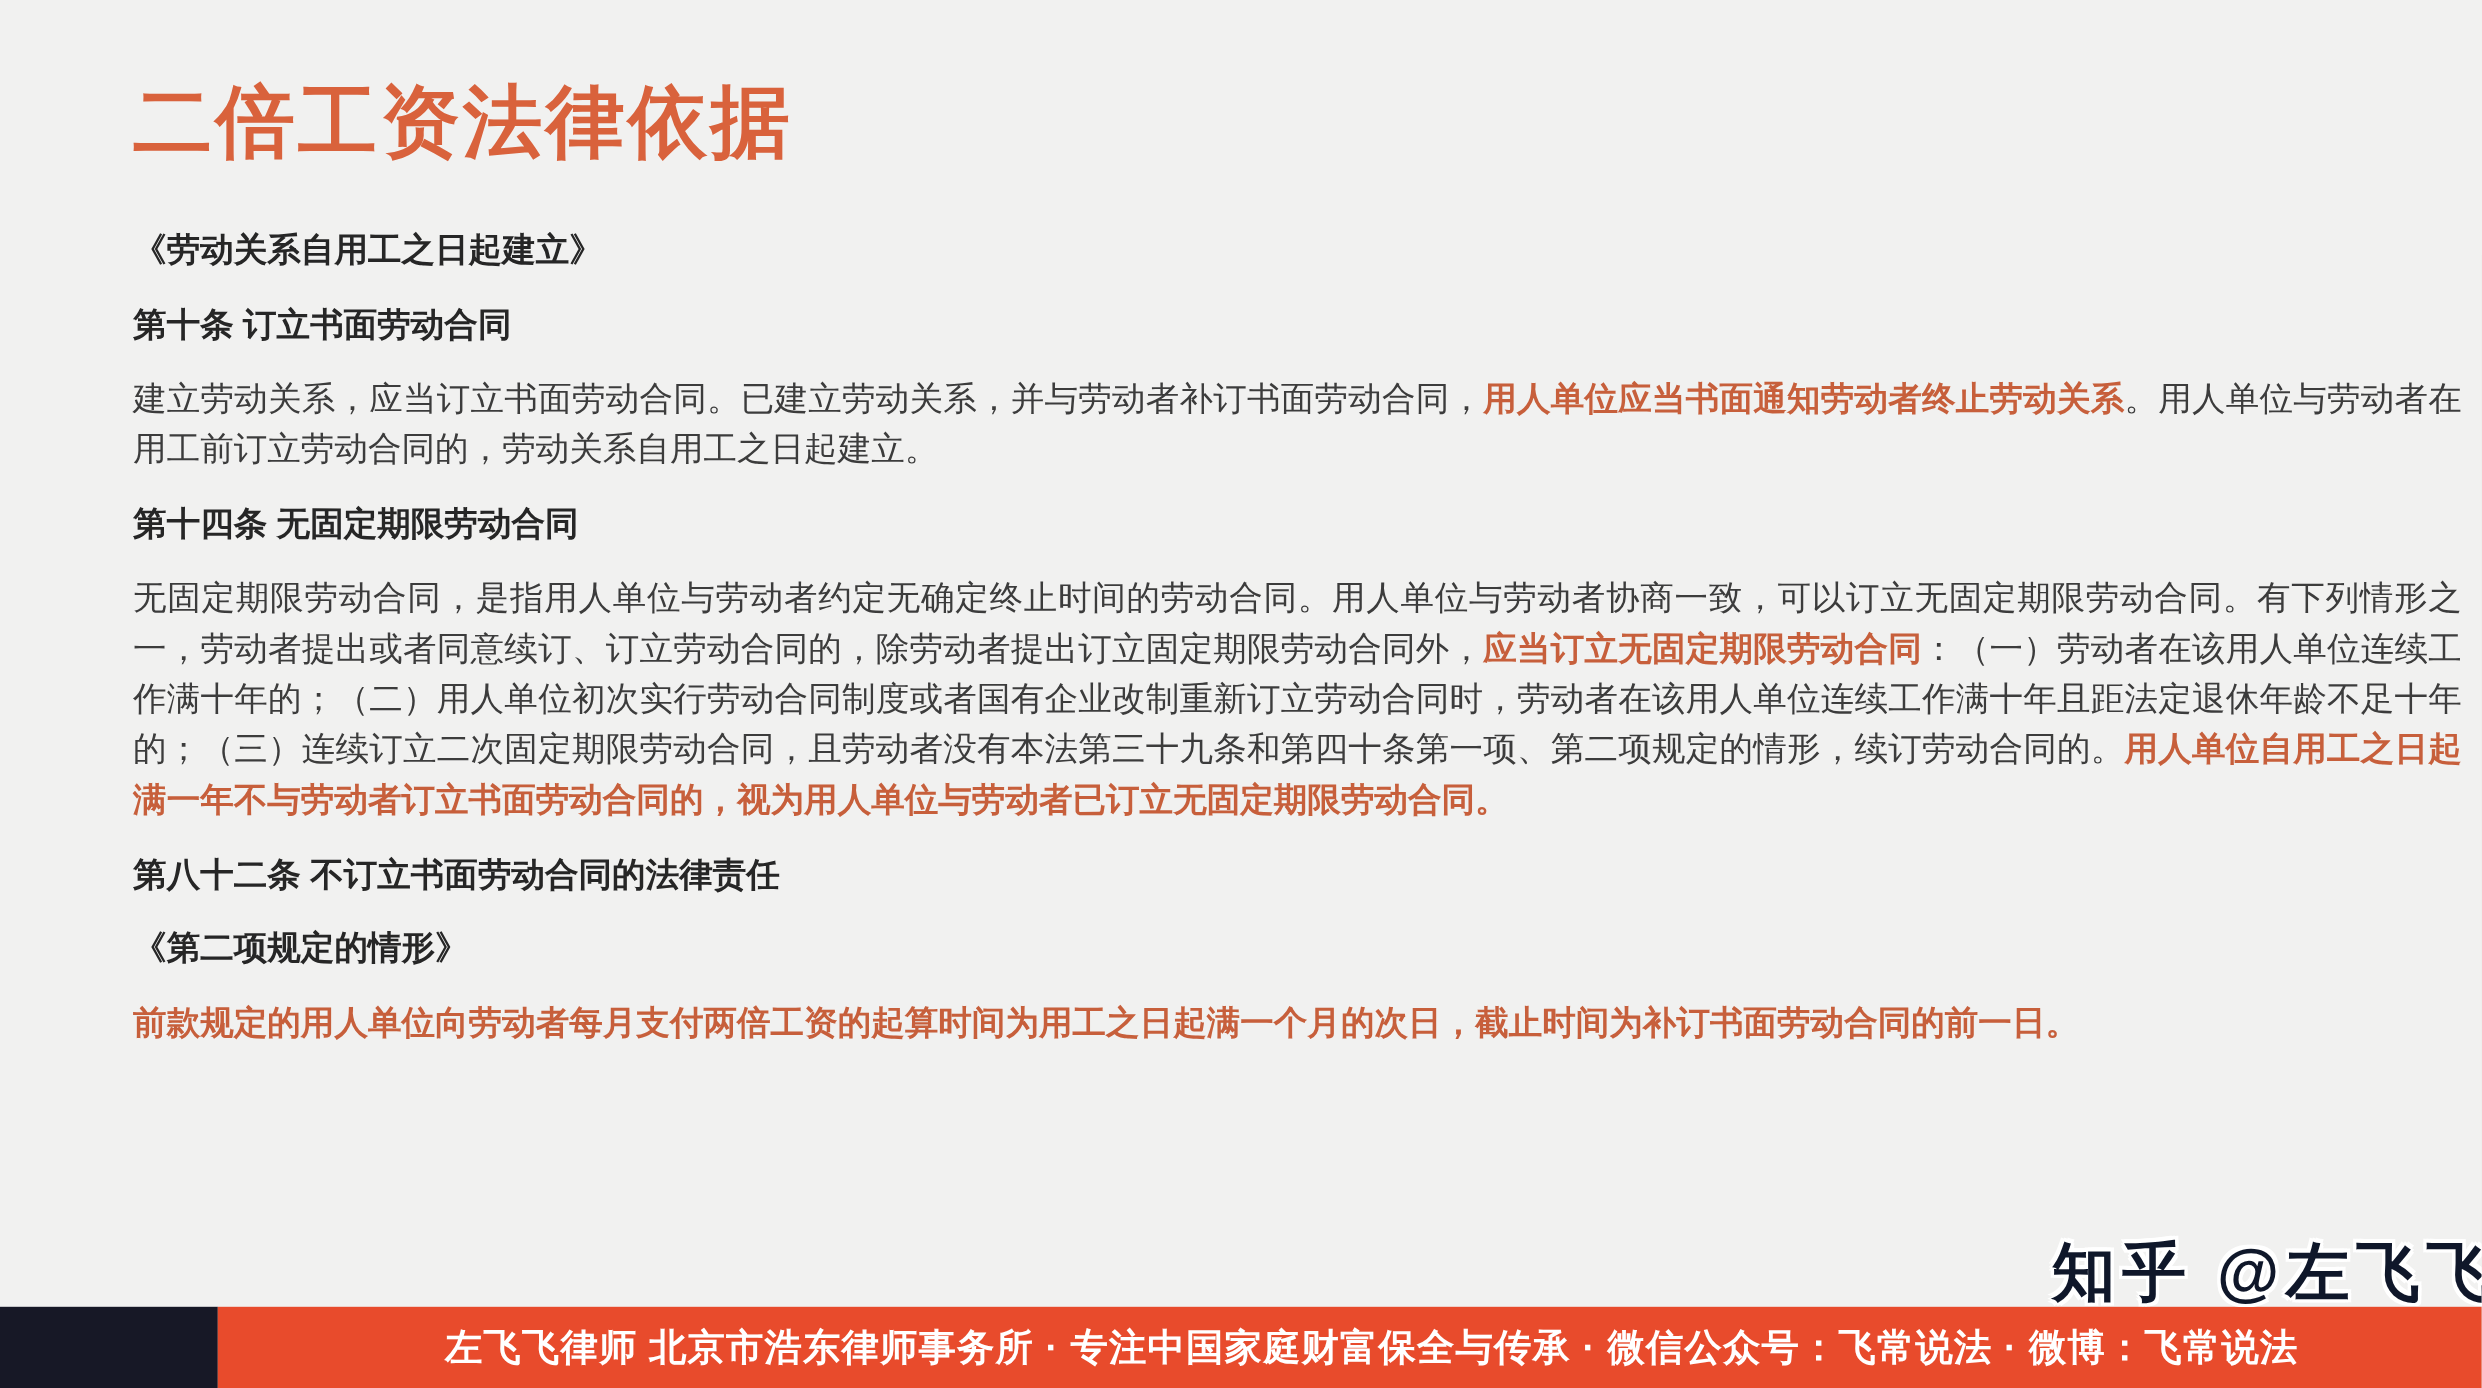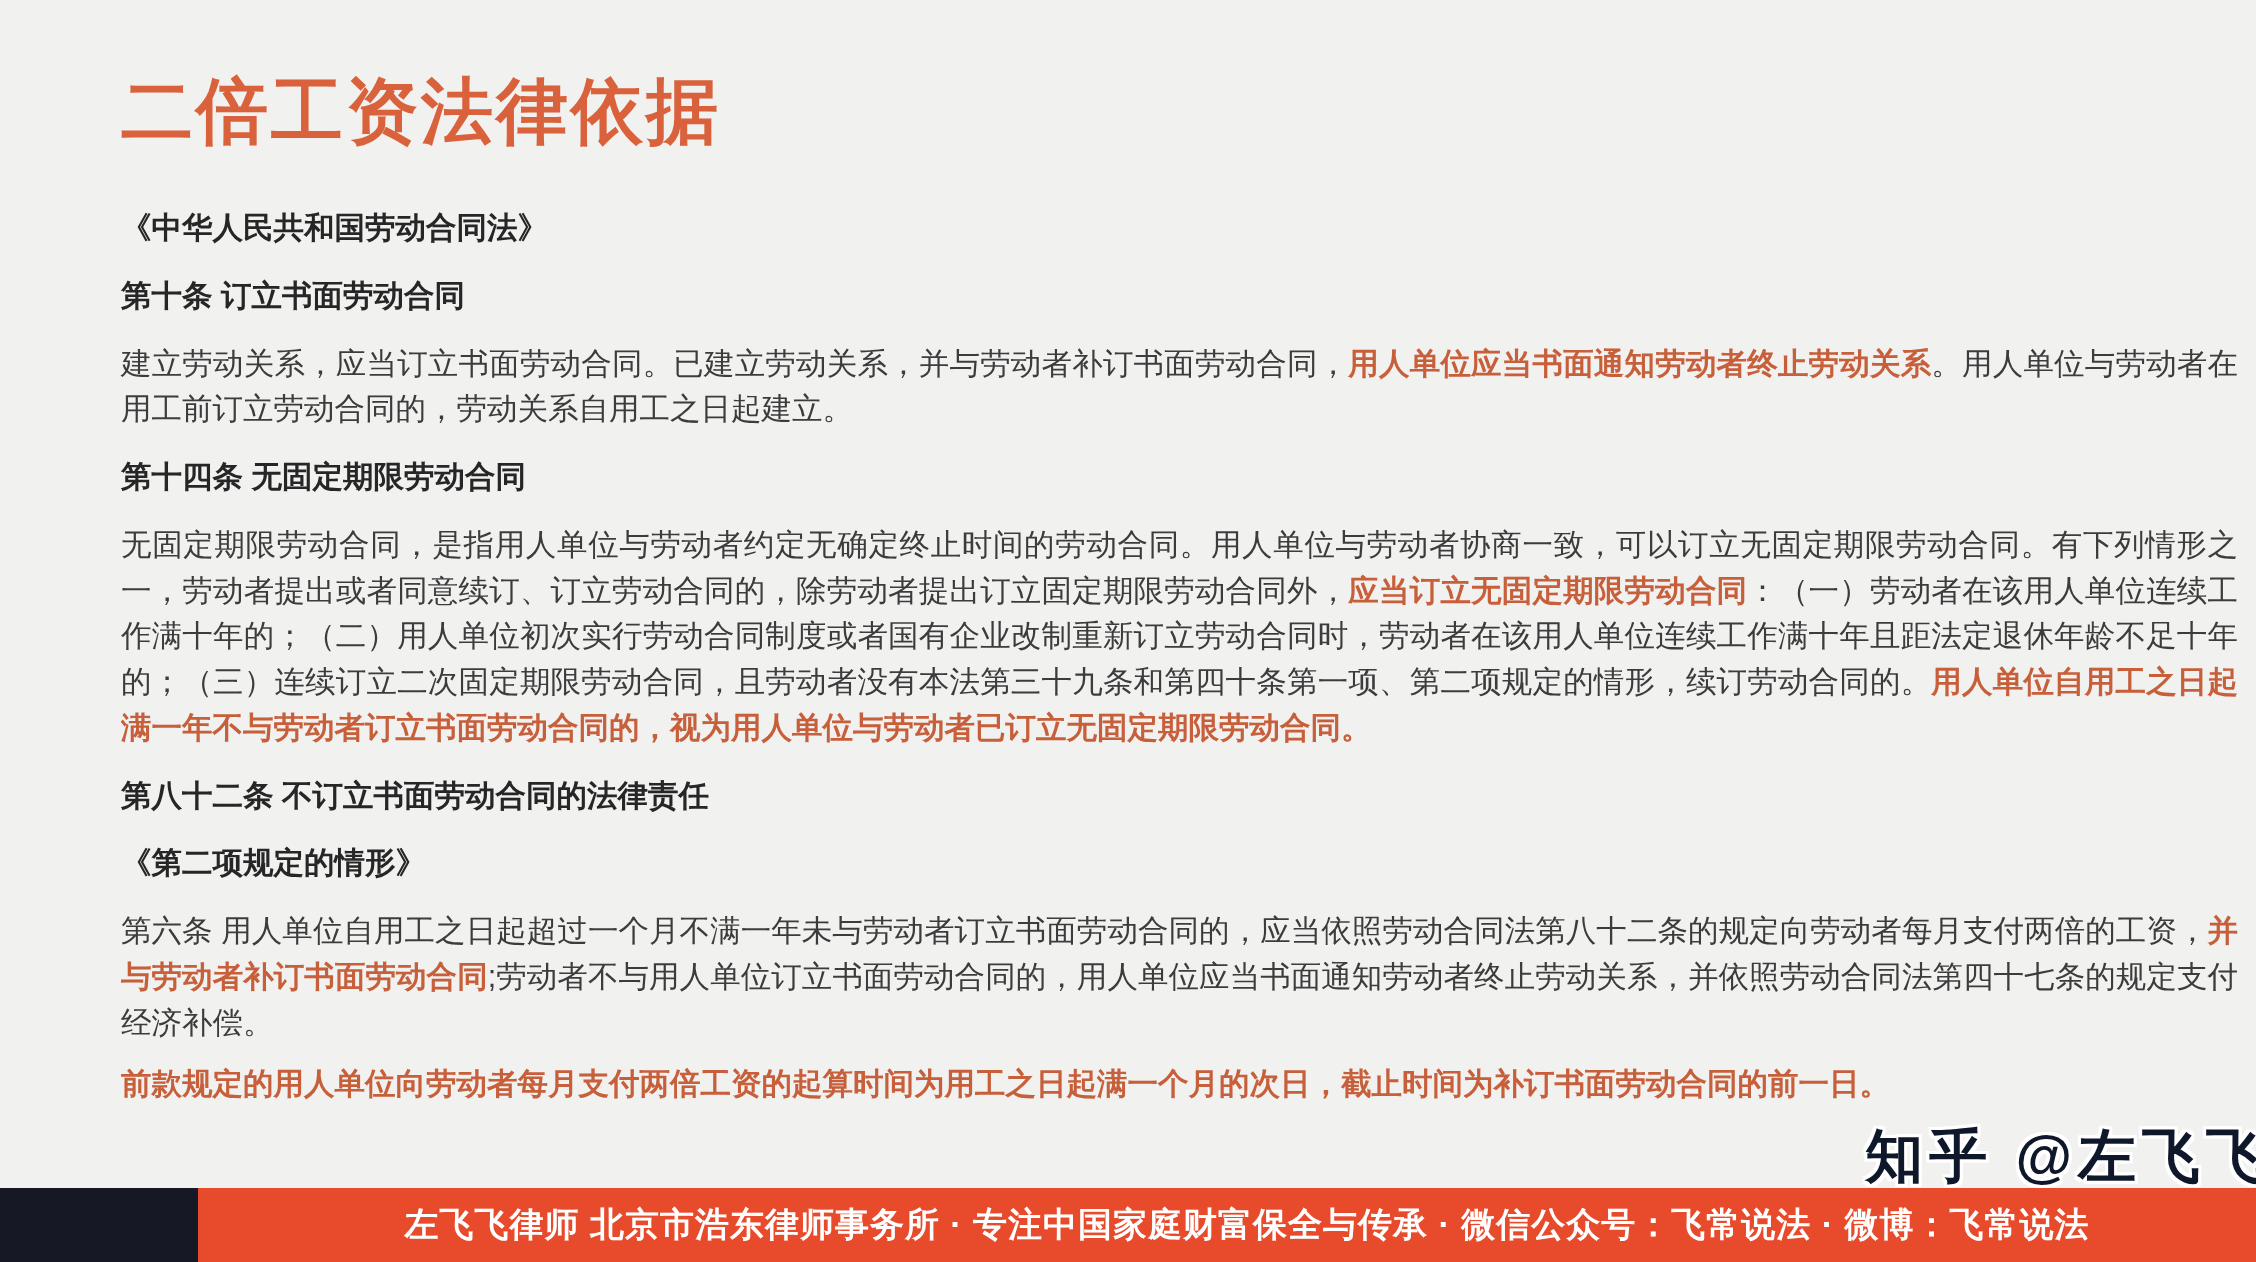--- a/index.html
+++ b/index.html
@@ -91,36 +91,35 @@
   }
 </style>
 </head>
 <body>
 
 <div class="slide">
   <div class="content">
 
     <h1 class="page-title">二倍工资法律依据</h1>
 
-    <div class="txt heading">《中华人民共和国劳动合同法》</div>
+    <div class="txt heading">《劳动关系自用工之日起建立》</div>
 
     <div class="txt heading">第十条 订立书面劳动合同</div>
 
     <p class="txt"><span>建立劳动关系，应当订立书面劳动合同。已建立劳动关系，并与劳动者补订书面劳动合同，</span><span class="hl">用人单位应当书面通知劳动者终止劳动关系</span><span>。用人单位与劳动者在用工前订立劳动合同的，劳动关系自用工之日起建立。</span></p>
 
     <div class="txt heading">第十四条 无固定期限劳动合同</div>
 
     <p class="txt"><span>无固定期限劳动合同，是指用人单位与劳动者约定无确定终止时间的劳动合同。用人单位与劳动者协商一致，可以订立无固定期限劳动合同。有下列情形之一，劳动者提出或者同意续订、订立劳动合同的，除劳动者提出订立固定期限劳动合同外，</span><span class="hl">应当订立无固定期限劳动合同</span><span>：（一）劳动者在该用人单位连续工作满十年的；（二）用人单位初次实行劳动合同制度或者国有企业改制重新订立劳动合同时，劳动者在该用人单位连续工作满十年且距法定退休年龄不足十年的；（三）连续订立二次固定期限劳动合同，且劳动者没有本法第三十九条和第四十条第一项、第二项规定的情形，续订劳动合同的。</span><span class="hl">用人单位自用工之日起满一年不与劳动者订立书面劳动合同的，视为用人单位与劳动者已订立无固定期限劳动合同。</span></p>
 
     <div class="txt heading">第八十二条 不订立书面劳动合同的法律责任</div>
 
 
     <div class="txt heading">《第二项规定的情形》</div>
 
-    <p class="txt"><span>第六条 用人单位自用工之日起超过一个月不满一年未与劳动者订立书面劳动合同的，应当依照劳动合同法第八十二条的规定向劳动者每月支付两倍的工资，</span><span class="hl">并与劳动者补订书面劳动合同</span><span>;劳动者不与用人单位订立书面劳动合同的，用人单位应当书面通知劳动者终止劳动关系，并依照劳动合同法第四十七条的规定支付经济补偿。</span></p>
 
     <p class="txt hl">前款规定的用人单位向劳动者每月支付两倍工资的起算时间为用工之日起满一个月的次日，截止时间为补订书面劳动合同的前一日。</p>
 
   </div>
 
   <div class="watermark">知乎 @左飞飞</div>
 
   <div class="footer">
     <div class="footer-accent-block"></div>
     <div class="footer-bar">

